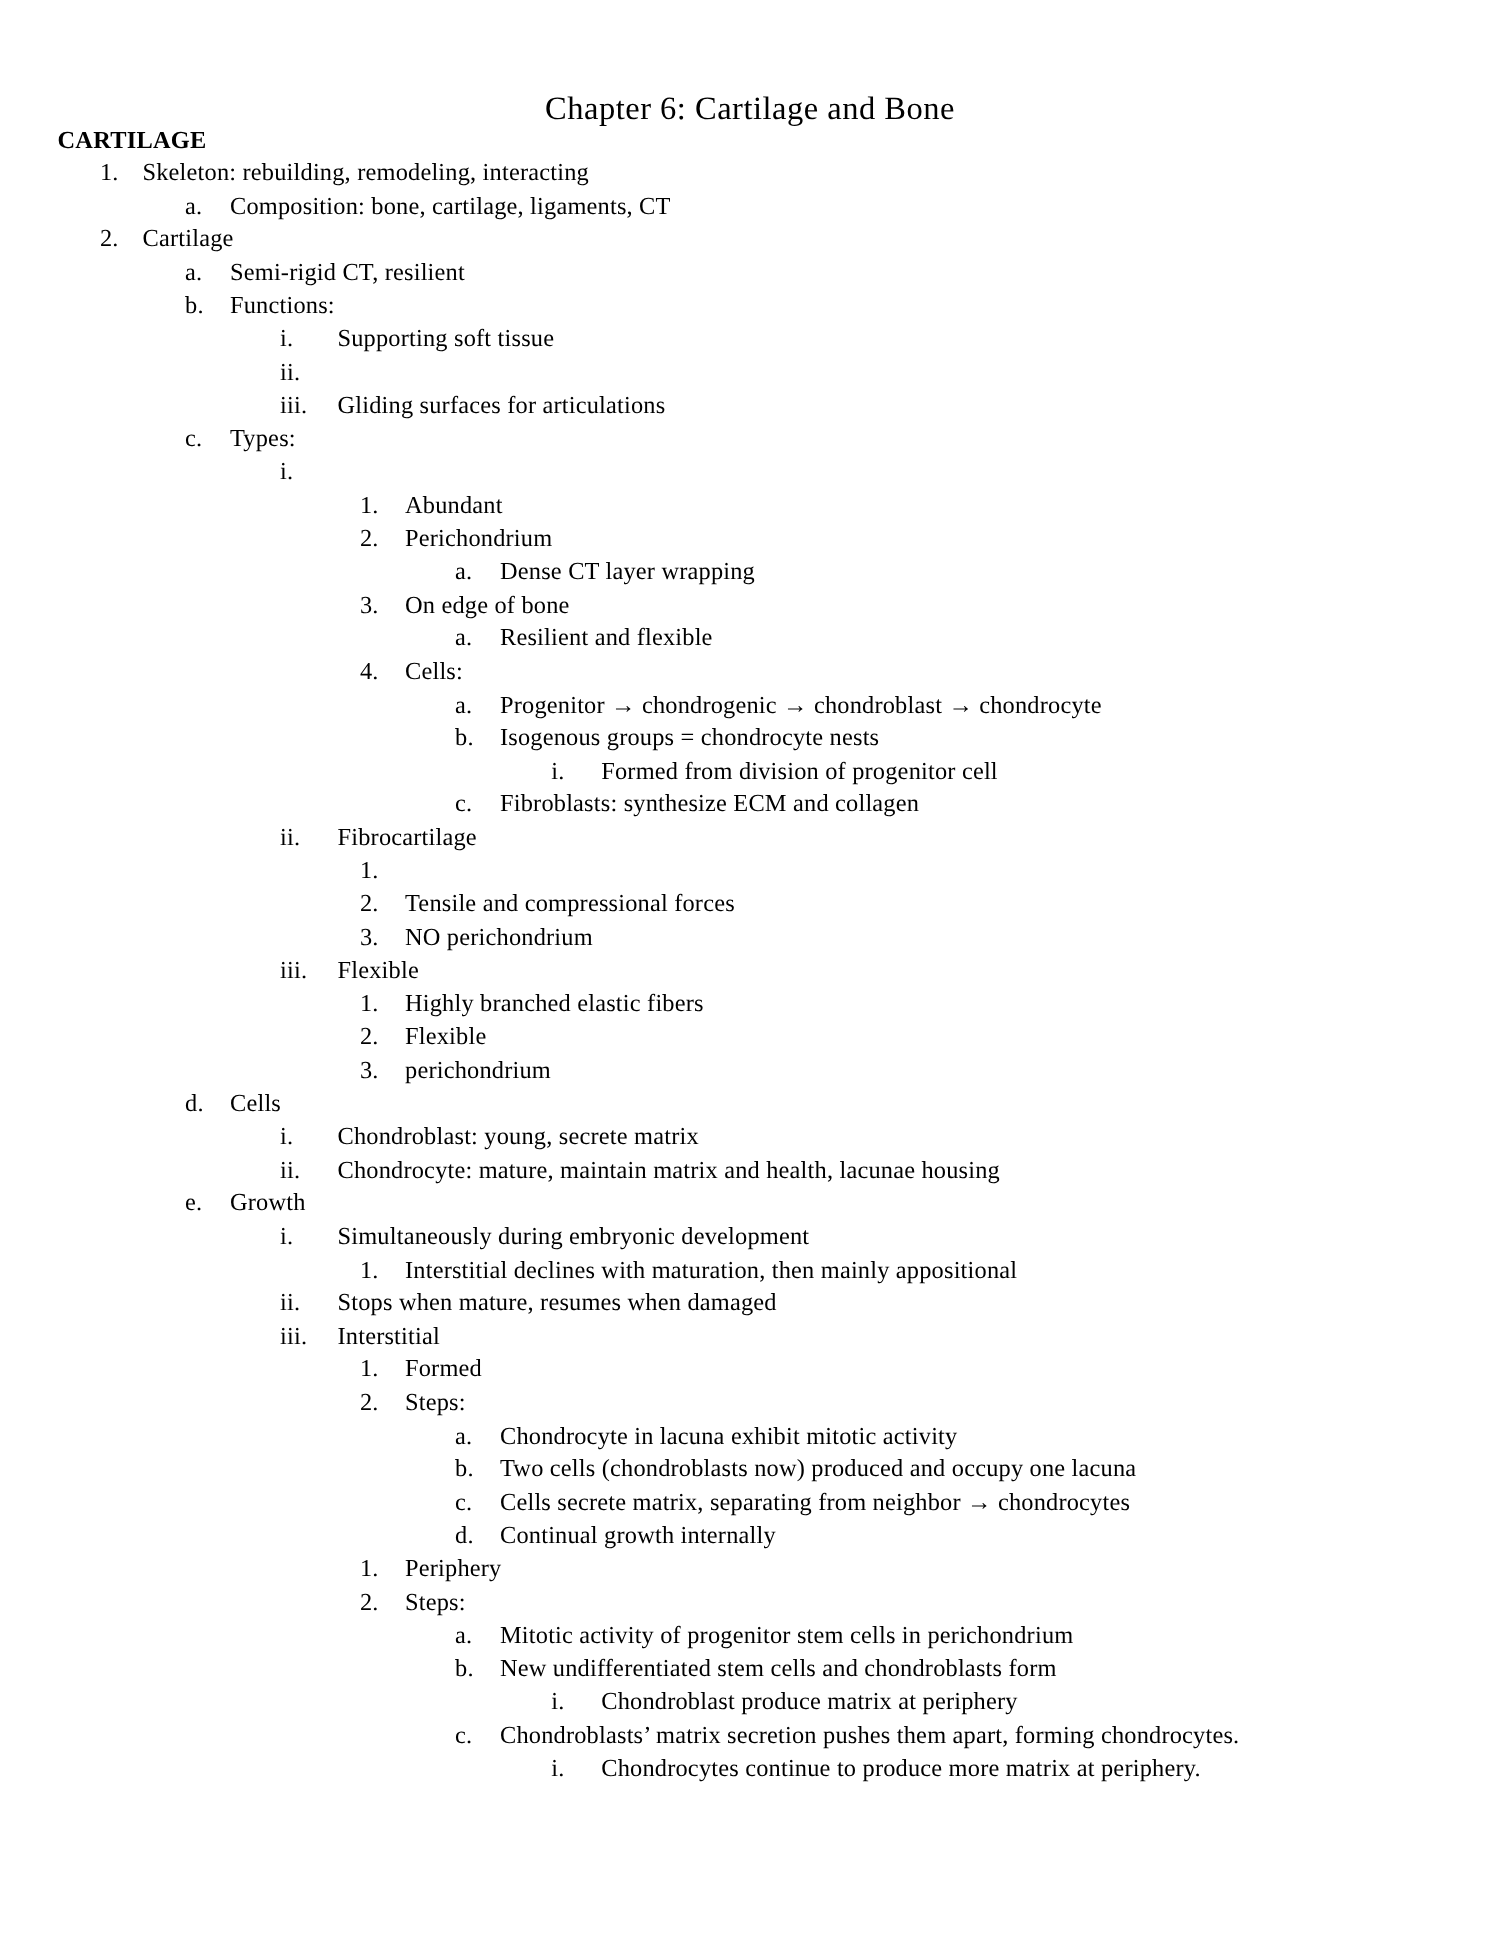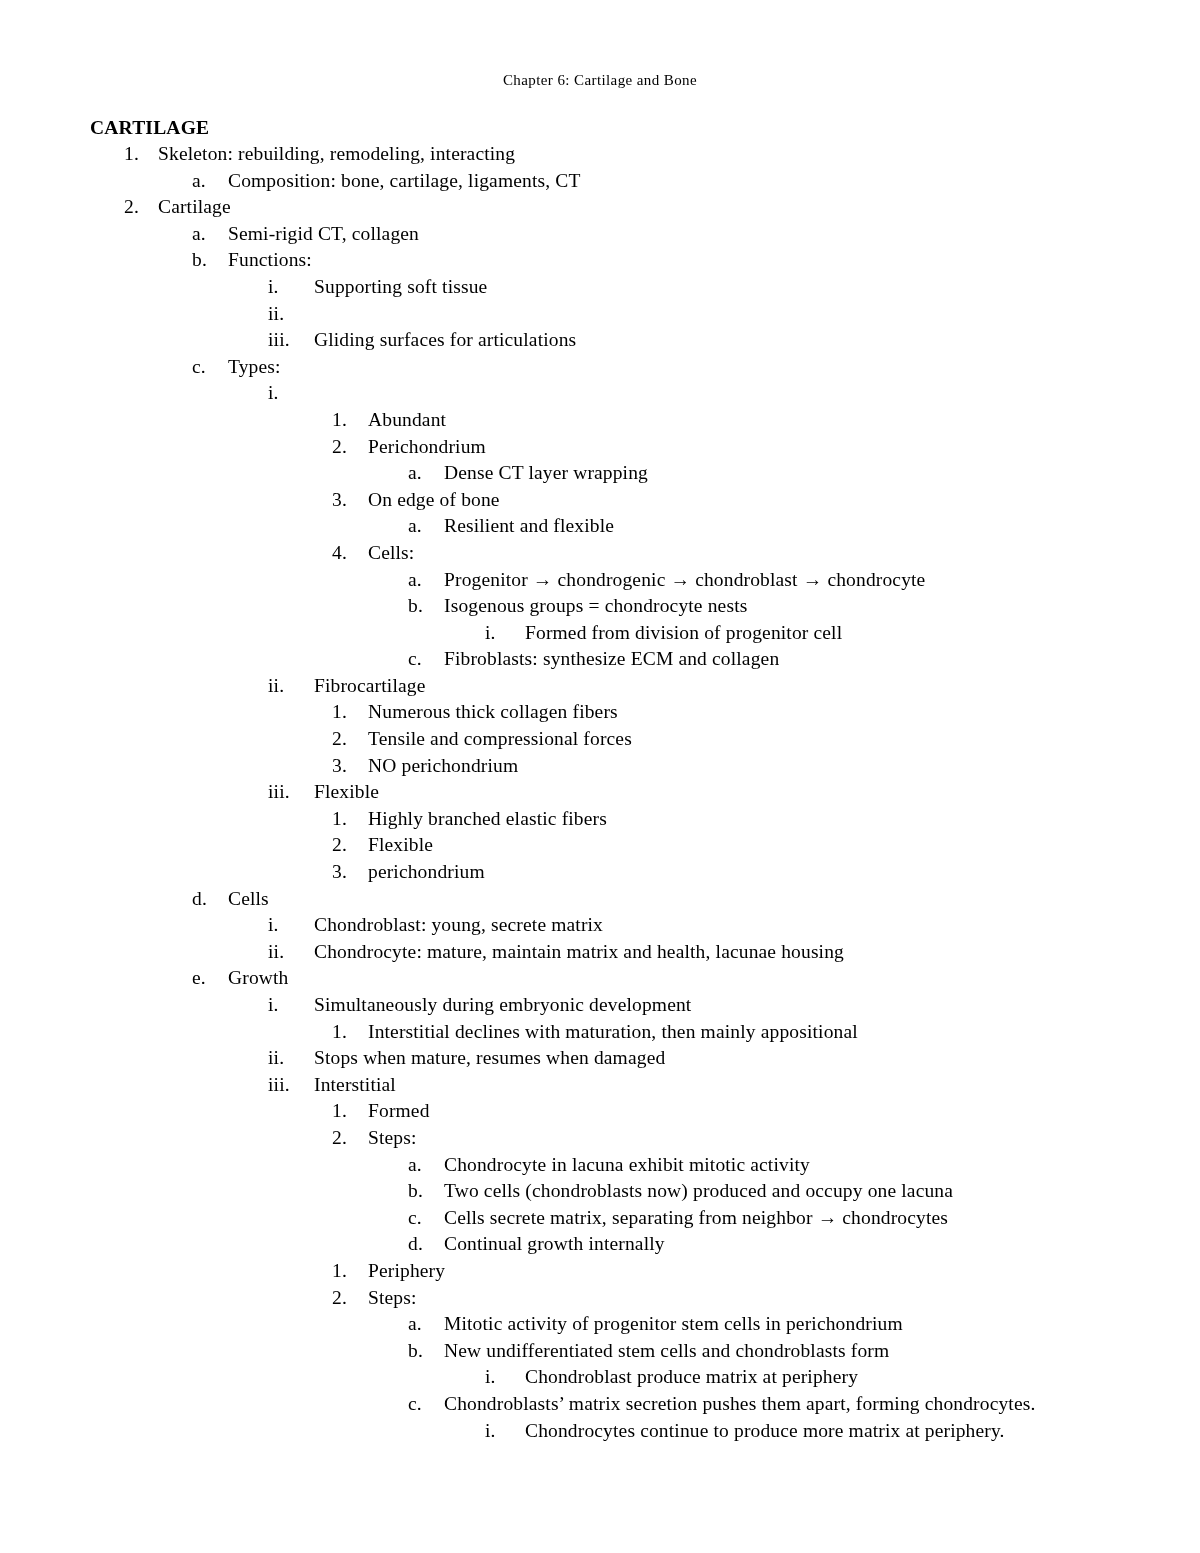--- a/index.html
+++ b/index.html
@@ -15,28 +15,27 @@
   }
   .page {
     position: relative;
     width: 1200px;
     height: 1553px;
     padding: 0;
     box-sizing: border-box;
   }
   .doc-title {
     text-align: center;
-    font-size: 15px;
+    font-size: 26px;
     letter-spacing: 0.4px;
     margin: 72px 0 0 0;
     font-family: "Liberation Serif", serif;
   }
   .body-wrap {
-    margin-top: 28px;
-    padding-left: 90px;
+    padding-left: 46px;
     padding-right: 60px;
   }
   .heading {
     font-weight: bold;
     font-size: 19.5px;
     letter-spacing: 0.2px;
     margin-bottom: 2px;
   }
   ul.lvl {
     list-style: none;
@@ -95,21 +94,21 @@
         <li class="row l2">
           <span class="marker">a.</span>
           <span class="txt">Composition: bone, cartilage, ligaments, CT</span>
         </li>
         <li class="row l1">
           <span class="marker">2.</span>
           <span class="txt">Cartilage</span>
         </li>
         <li class="row l2">
           <span class="marker">a.</span>
-          <span class="txt">Semi-rigid CT, collagen</span>
+          <span class="txt">Semi-rigid CT, resilient</span>
         </li>
         <li class="row l2">
           <span class="marker">b.</span>
           <span class="txt">Functions:</span>
         </li>
         <li class="row l3">
           <span class="marker">i.</span>
           <span class="txt">Supporting soft tissue</span>
         </li>
         <li class="row l3">
@@ -165,21 +164,20 @@
         <li class="row l5">
           <span class="marker">c.</span>
           <span class="txt">Fibroblasts: synthesize ECM and collagen</span>
         </li>
         <li class="row l3">
           <span class="marker">ii.</span>
           <span class="txt">Fibrocartilage</span>
         </li>
         <li class="row l4">
           <span class="marker">1.</span>
-          <span class="txt">Numerous thick collagen fibers</span>
         </li>
         <li class="row l4">
           <span class="marker">2.</span>
           <span class="txt">Tensile and compressional forces</span>
         </li>
         <li class="row l4">
           <span class="marker">3.</span>
           <span class="txt">NO perichondrium</span>
         </li>
         <li class="row l3">

